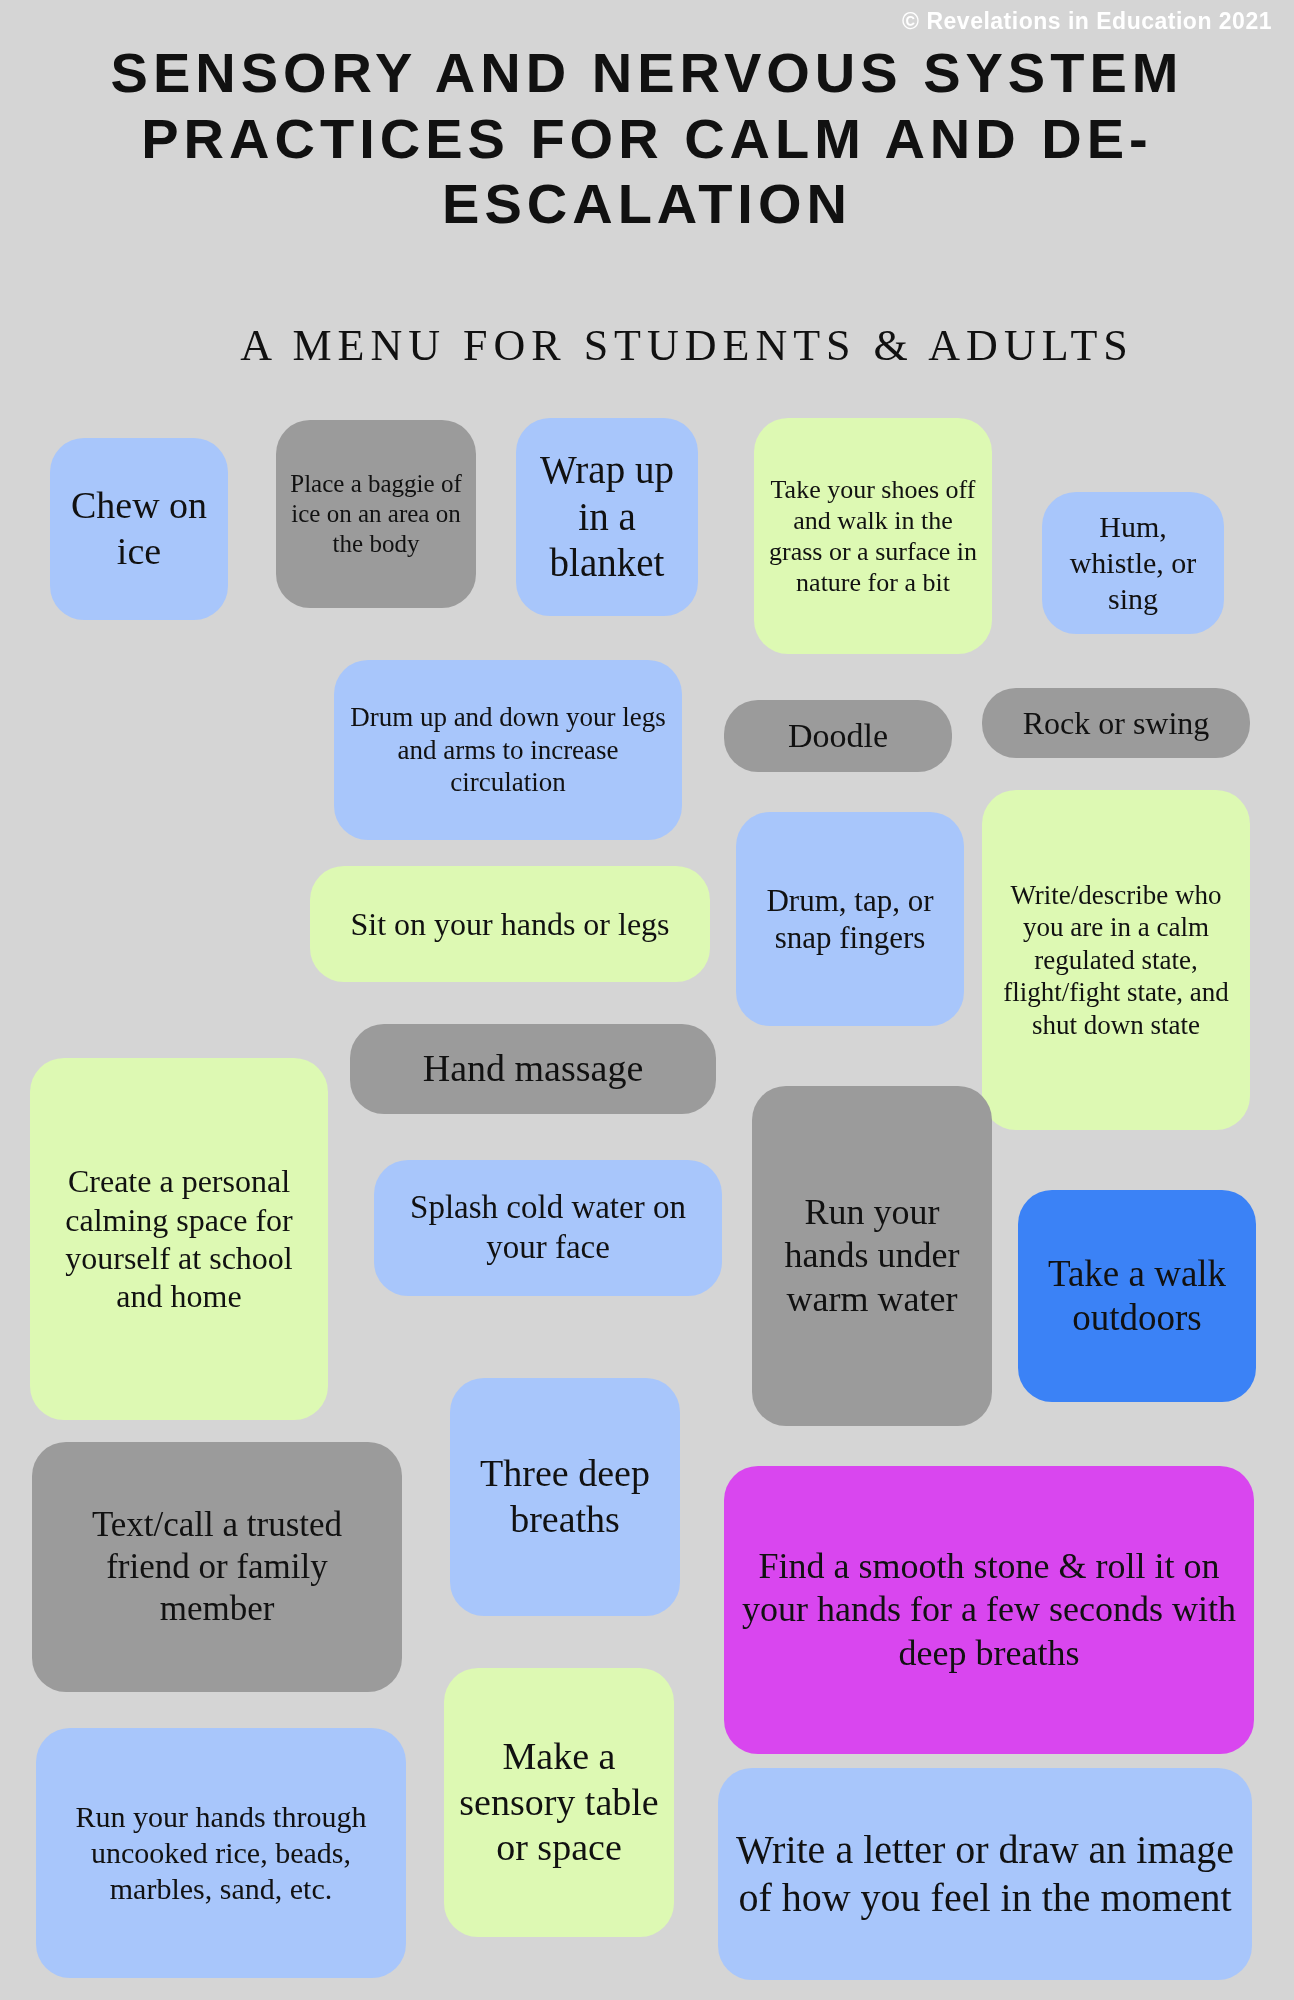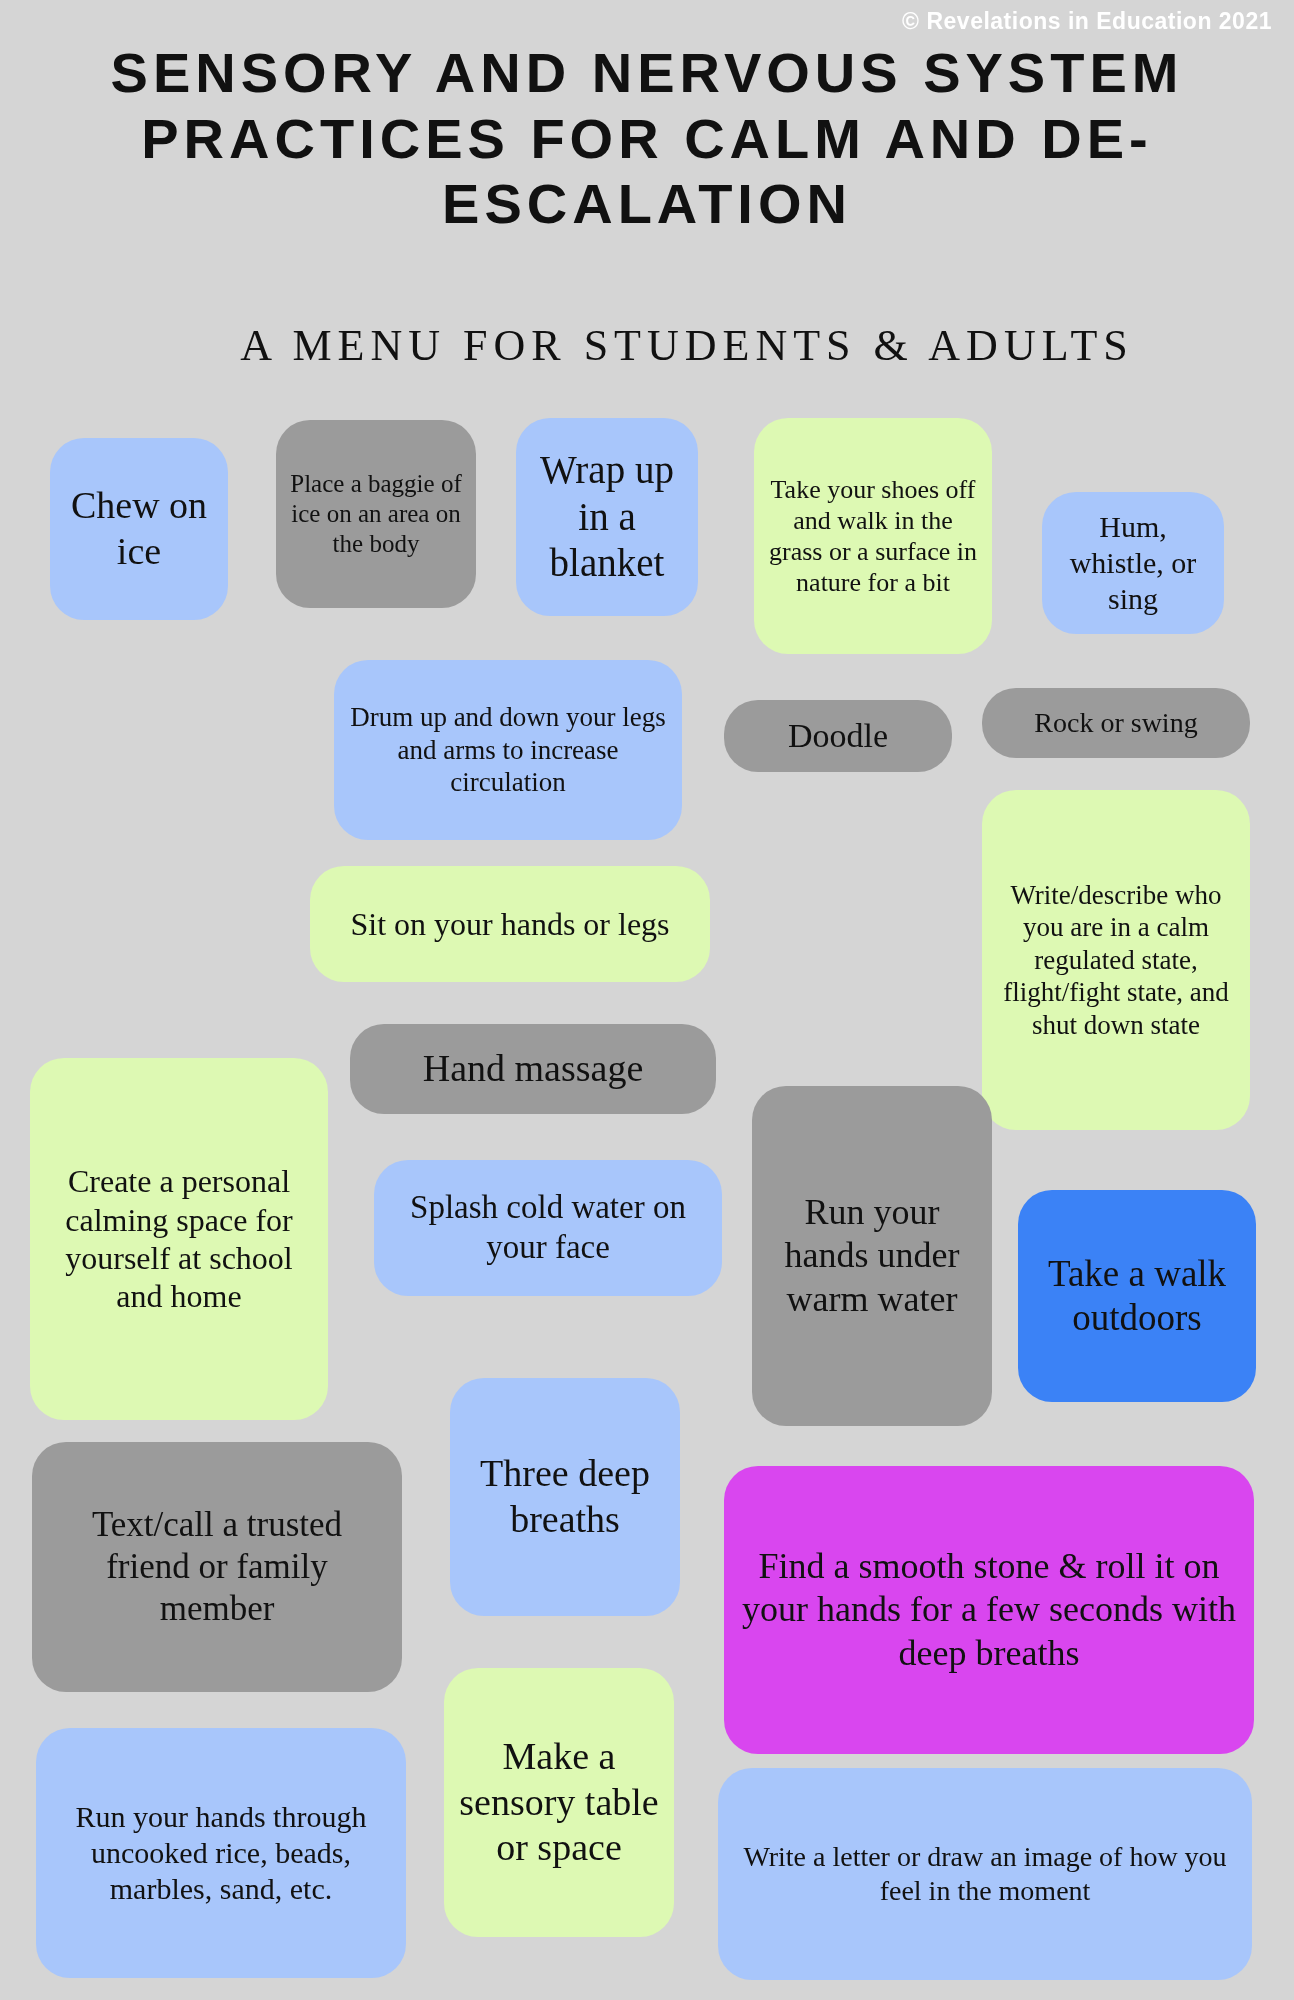--- a/index.html
+++ b/index.html
@@ -85,27 +85,28 @@
 <div class="subtitle">A MENU FOR STUDENTS &amp; ADULTS</div>
 
 <div class="board" id="board">
     <div class="card" style="left: 50px; top: 438px; width: 178px; height: 182px; font-size: 38px; background: rgb(168, 198, 251); color: rgb(17, 17, 17);">Chew on ice</div>
     <div class="card" style="left: 276px; top: 420px; width: 200px; height: 188px; font-size: 25px; background: rgb(155, 155, 155); color: rgb(17, 17, 17);">Place a baggie of ice on an area on the body</div>
     <div class="card" style="left: 516px; top: 418px; width: 182px; height: 198px; font-size: 39px; background: rgb(168, 198, 251); color: rgb(17, 17, 17);">Wrap up in a blanket</div>
     <div class="card" style="left: 754px; top: 418px; width: 238px; height: 236px; font-size: 26px; background: rgb(221, 249, 179); color: rgb(17, 17, 17);">Take your shoes off and walk in the grass or a surface in nature for a bit</div>
     <div class="card" style="left: 1042px; top: 492px; width: 182px; height: 142px; font-size: 30px; background: rgb(168, 198, 251); color: rgb(17, 17, 17);">Hum, whistle, or sing</div>
     <div class="card" style="left: 334px; top: 660px; width: 348px; height: 180px; font-size: 27px; background: rgb(168, 198, 251); color: rgb(17, 17, 17);">Drum up and down your legs and arms to increase circulation</div>
     <div class="card" style="left: 724px; top: 700px; width: 228px; height: 72px; font-size: 34px; background: rgb(155, 155, 155); color: rgb(17, 17, 17);">Doodle</div>
-    <div class="card" style="left: 982px; top: 688px; width: 268px; height: 70px; font-size: 28px; background: rgb(155, 155, 155); color: rgb(17, 17, 17);">Rock or swing</div>
+    <div class="card" style="left: 982px; top: 688px; width: 268px; height: 70px; font-size: 32px; background: rgb(155, 155, 155); color: rgb(17, 17, 17);">Rock or swing</div>
     <div class="card" style="left: 310px; top: 866px; width: 400px; height: 116px; font-size: 32px; background: rgb(221, 249, 179); color: rgb(17, 17, 17);">Sit on your hands or legs</div>
+    <div class="card" style="left: 736px; top: 812px; width: 228px; height: 214px; font-size: 31px; background: rgb(168, 198, 251); color: rgb(17, 17, 17);">Drum, tap, or snap fingers</div>
     <div class="card" style="left: 982px; top: 790px; width: 268px; height: 340px; font-size: 27px; background: rgb(221, 249, 179); color: rgb(17, 17, 17);">Write/describe who you are in a calm regulated state, flight/fight state, and shut down state</div>
     <div class="card" style="left: 350px; top: 1024px; width: 366px; height: 90px; font-size: 38px; background: rgb(155, 155, 155); color: rgb(17, 17, 17);">Hand massage</div>
     <div class="card" style="left: 30px; top: 1058px; width: 298px; height: 362px; font-size: 32px; background: rgb(221, 249, 179); color: rgb(17, 17, 17);">Create a personal calming space for yourself at school and home</div>
     <div class="card" style="left: 752px; top: 1086px; width: 240px; height: 340px; font-size: 36px; background: rgb(155, 155, 155); color: rgb(17, 17, 17);">Run your hands under warm water</div>
     <div class="card" style="left: 374px; top: 1160px; width: 348px; height: 136px; font-size: 33px; background: rgb(168, 198, 251); color: rgb(17, 17, 17);">Splash cold water on your face</div>
     <div class="card" style="left: 1018px; top: 1190px; width: 238px; height: 212px; font-size: 37px; background: #3b82f6; color: rgb(17, 17, 17);">Take a walk outdoors</div>
     <div class="card" style="left: 32px; top: 1442px; width: 370px; height: 250px; font-size: 35px; background: rgb(155, 155, 155); color: rgb(17, 17, 17);">Text/call a trusted friend or family member</div>
     <div class="card" style="left: 450px; top: 1378px; width: 230px; height: 238px; font-size: 38px; background: rgb(168, 198, 251); color: rgb(17, 17, 17);">Three deep breaths</div>
     <div class="card" style="left: 724px; top: 1466px; width: 530px; height: 288px; font-size: 36px; background: #d946ef; color: rgb(17, 17, 17);">Find a smooth stone &amp; roll it on your hands for a few seconds with deep breaths</div>
     <div class="card" style="left: 36px; top: 1728px; width: 370px; height: 250px; font-size: 30px; background: rgb(168, 198, 251); color: rgb(17, 17, 17);">Run your hands through uncooked rice, beads, marbles, sand, etc.</div>
     <div class="card" style="left: 444px; top: 1668px; width: 230px; height: 269px; font-size: 38px; background: rgb(221, 249, 179); color: rgb(17, 17, 17);">Make a sensory table or space</div>
-    <div class="card" style="left: 718px; top: 1768px; width: 534px; height: 212px; font-size: 28px; background: rgb(168, 198, 251); color: rgb(17, 17, 17);">Write a letter or draw an image of how you feel in the moment</div>
+    <div class="card" style="left: 718px; top: 1768px; width: 534px; height: 212px; font-size: 40px; background: rgb(168, 198, 251); color: rgb(17, 17, 17);">Write a letter or draw an image of how you feel in the moment</div>
   </div>
 
 </body></html>

